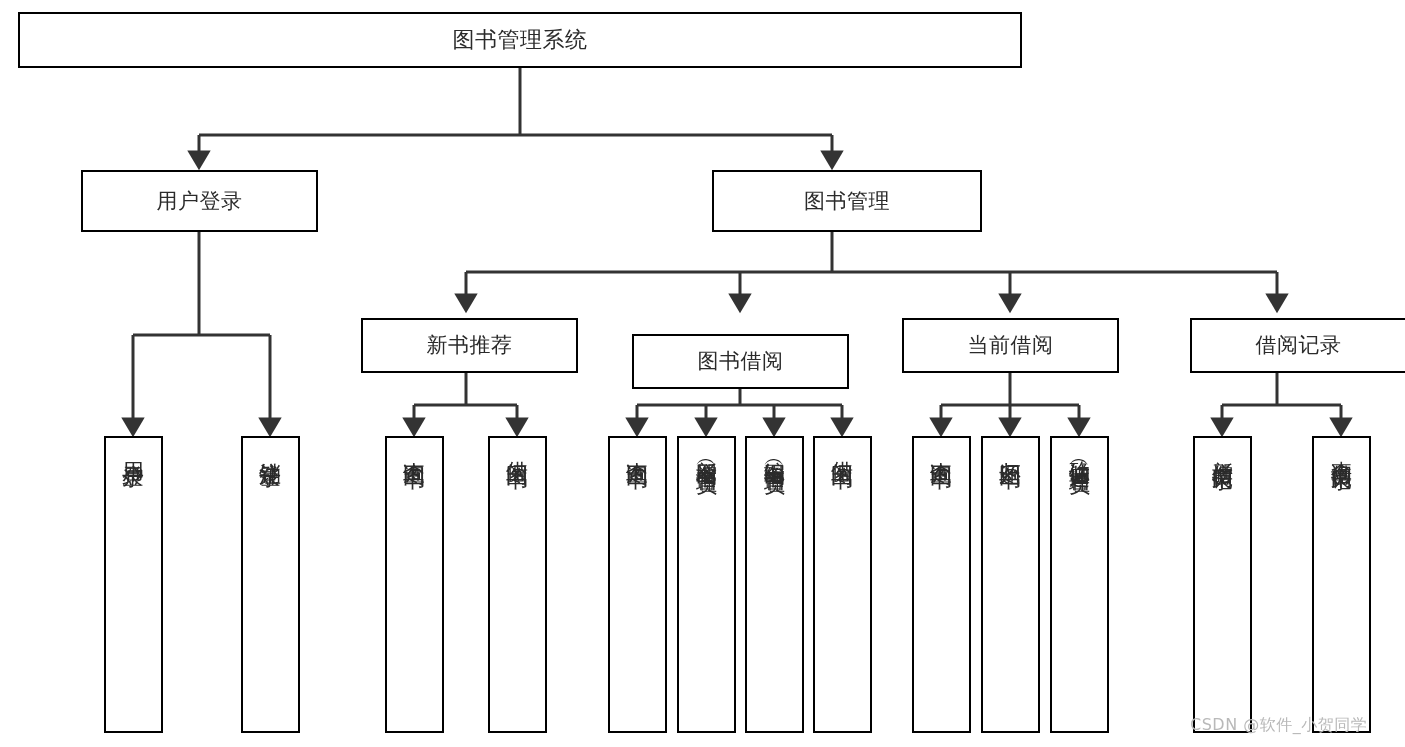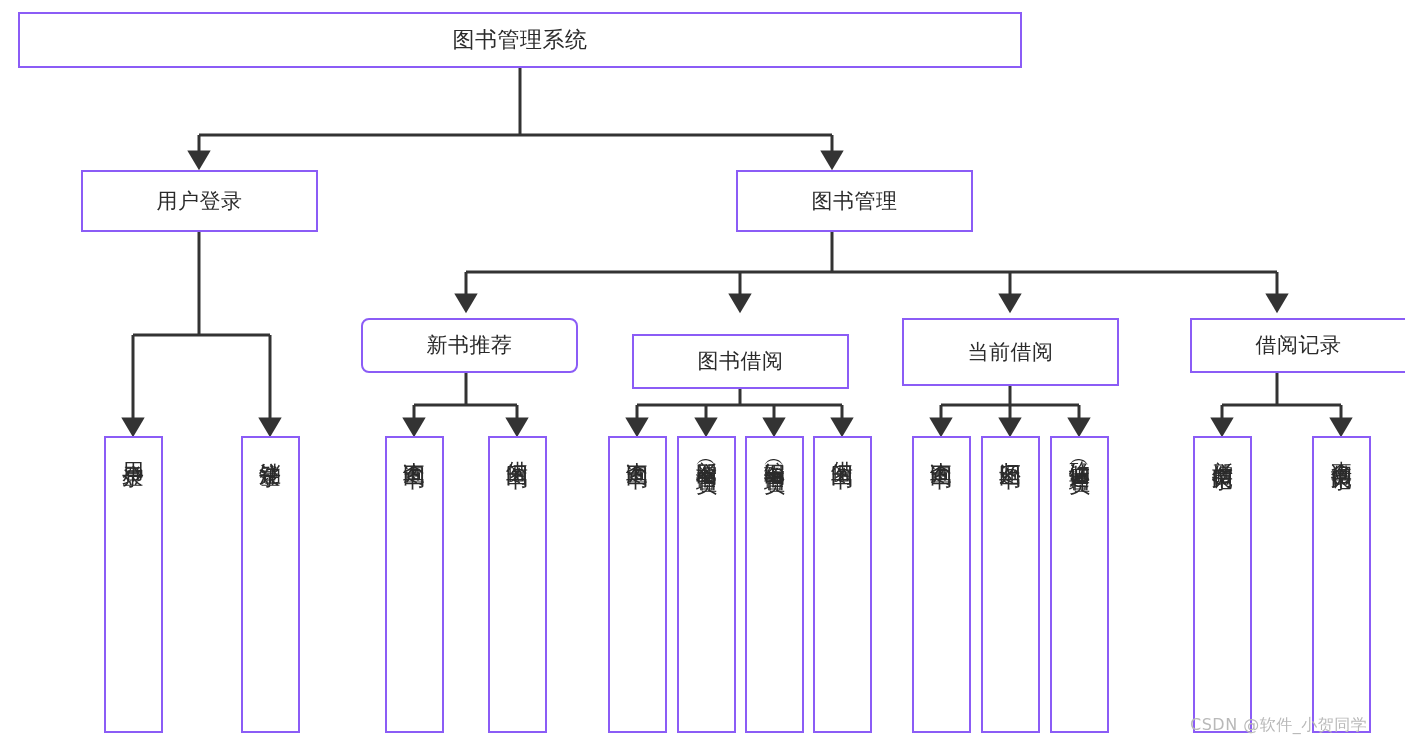--- a/index.html
+++ b/index.html
@@ -22,21 +22,21 @@
     position: absolute;
     left: 0;
     top: 0;
     width: 1405px;
     height: 747px;
     pointer-events: none;
   }
   .node {
     position: absolute;
     box-sizing: border-box;
-    border: 2px solid #8b5cf6;
+    border: 2px solid #000000;
     background: #ffffff;
     display: flex;
     align-items: center;
     justify-content: center;
     color: #2b2b2b;
   }
   .node-label {
     display: block;
     white-space: pre;
     line-height: 1.18;
@@ -130,31 +130,31 @@
     </g>
   </svg>
 
   <div class="node horizontal root" style="left:18px; top:12px; width:1004px; height:56px;">
     <span class="node-label">图书管理系统</span>
   </div>
 
   <div class="node horizontal" style="left:81px; top:170px; width:237px; height:62px;">
     <span class="node-label">用户登录</span>
   </div>
-  <div class="node horizontal" style="left:736px; top:170px; width:237px; height:62px;">
+  <div class="node horizontal" style="left:712px; top:170px; width:270px; height:62px;">
     <span class="node-label">图书管理</span>
   </div>
 
-  <div class="node horizontal" style="left:361px; top:318px; width:217px; height:55px;border-radius:8px;">
+  <div class="node horizontal" style="left:361px; top:318px; width:217px; height:55px;">
     <span class="node-label">新书推荐</span>
   </div>
   <div class="node horizontal" style="left:632px; top:334px; width:217px; height:55px;">
     <span class="node-label">图书借阅</span>
   </div>
-  <div class="node horizontal" style="left:902px; top:318px; width:217px; height:68px;align-items:center;">
+  <div class="node horizontal" style="left:902px; top:318px; width:217px; height:55px;align-items:center;">
     <span class="node-label">当前借阅</span>
   </div>
   <div class="node horizontal" style="left:1170px; top:318px; width:217px; height:55px;margin-left:20px;">
     <span class="node-label">借阅记录</span>
   </div>
 
   <div class="node vertical" style="left:104px; top:436px; width:59px; height:297px;">
     <span class="node-label">用户登录</span>
   </div>
   <div class="node vertical" style="left:241px; top:436px; width:59px; height:297px;">

